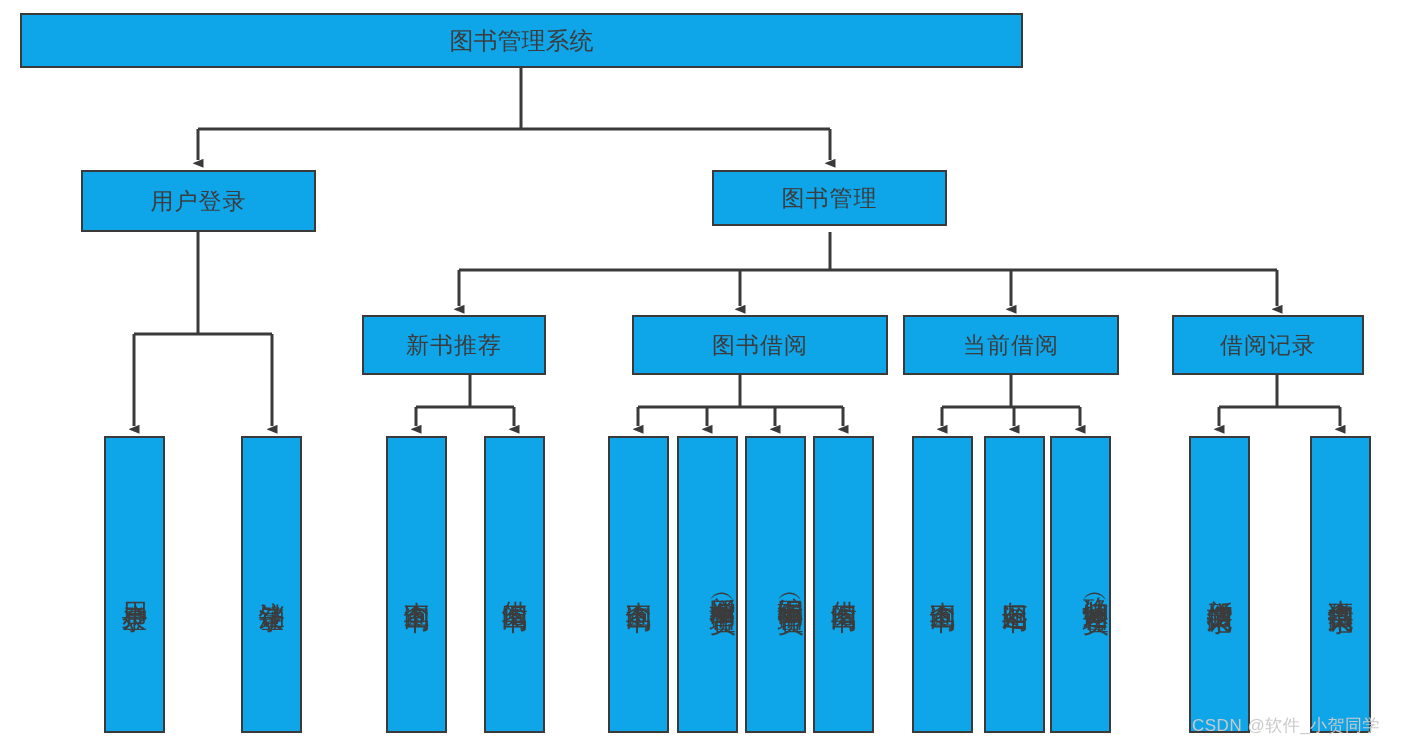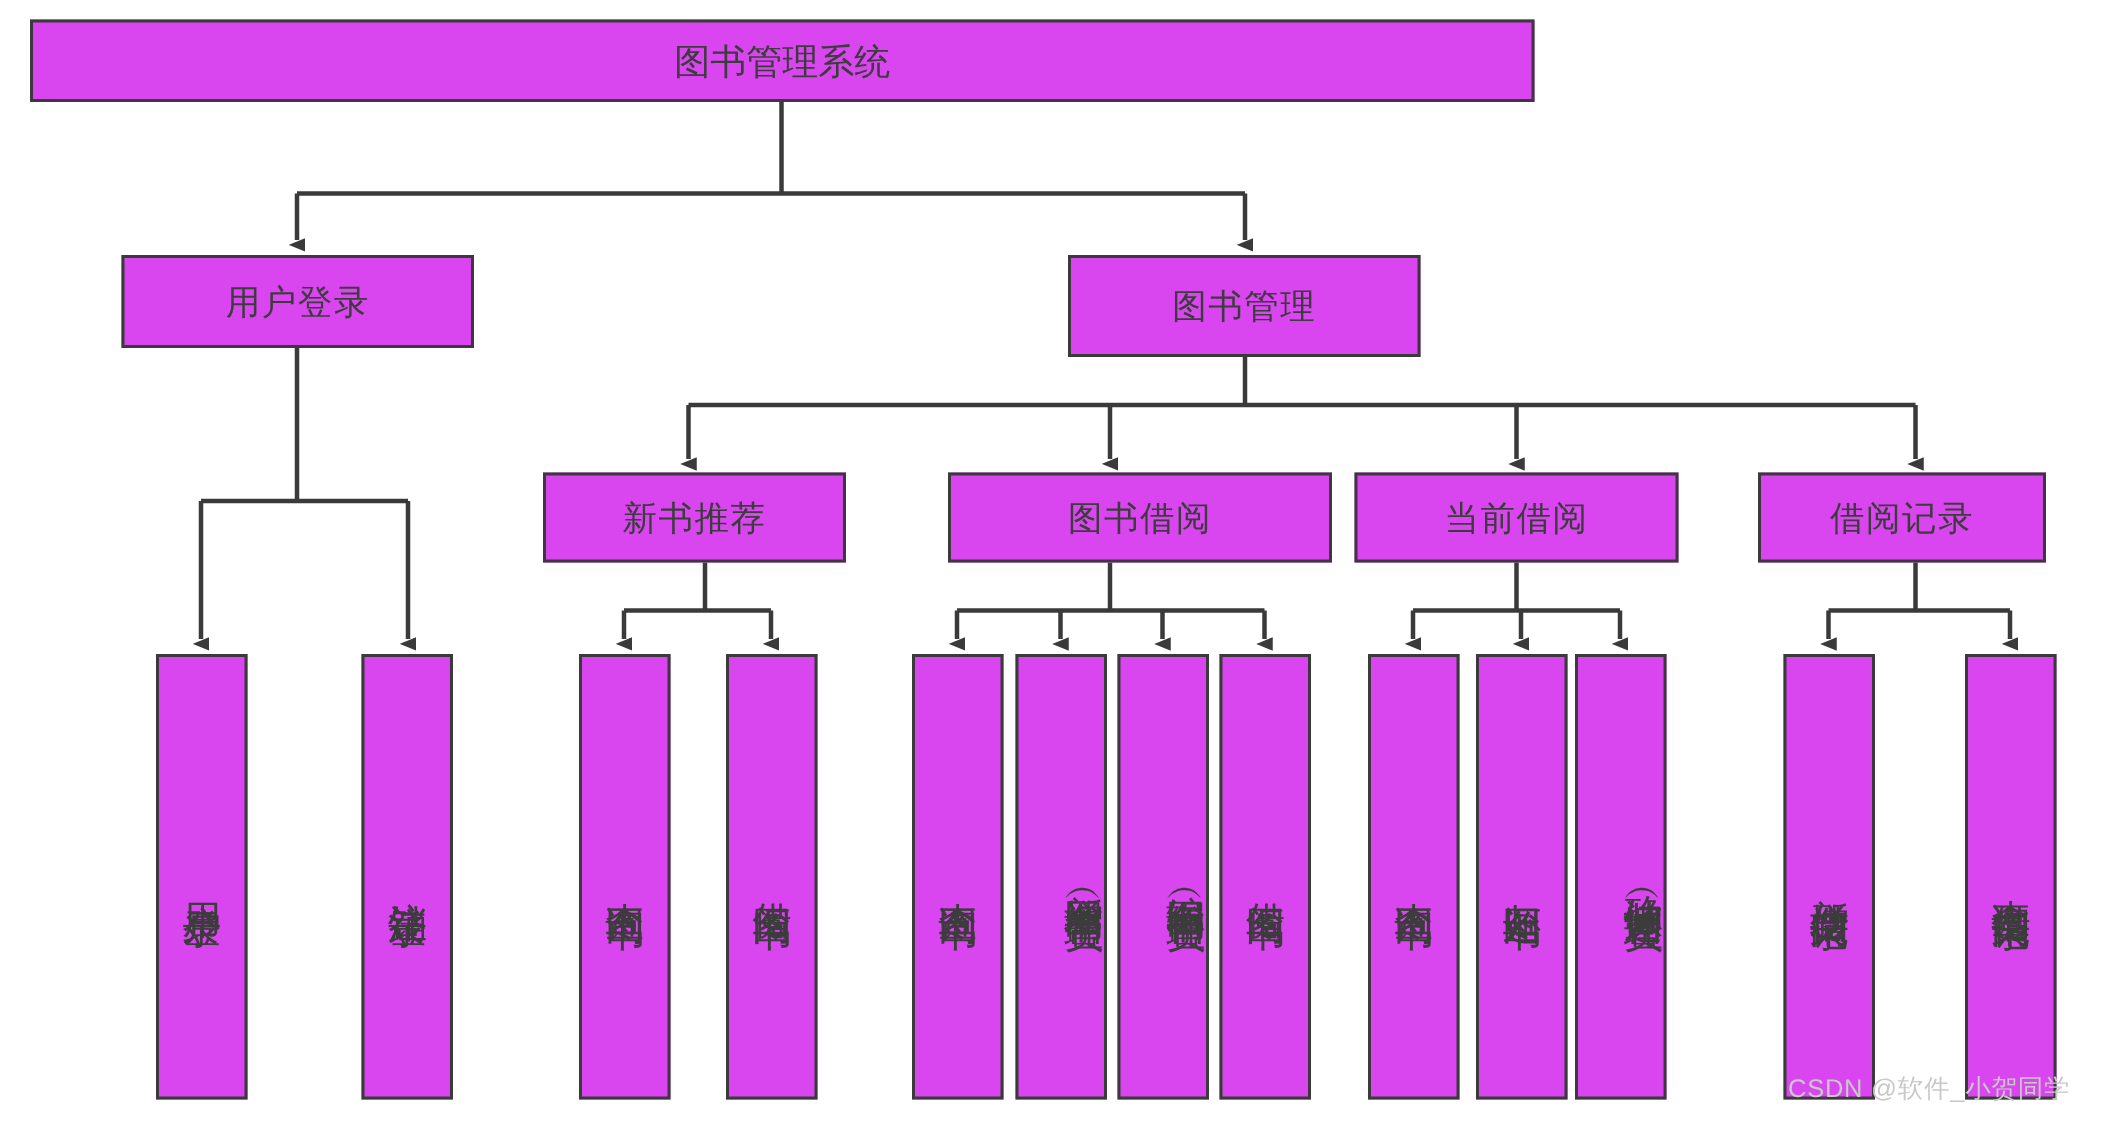--- a/index.html
+++ b/index.html
@@ -3,21 +3,21 @@
 <meta charset="utf-8">
 <style>
   html,body{margin:0;padding:0;background:#ffffff;}
   body{
     width:1405px;height:747px;
     font-family:"Liberation Sans","DejaVu Sans",sans-serif;
     overflow:hidden;position:relative;
   }
   #diagram{position:absolute;left:0;top:0;width:1405px;height:747px;}
 
-  .node{position:absolute;box-sizing:border-box;background:#d946ef;
+  .node{position:absolute;box-sizing:border-box;background:#0ea5e9;
         border:2.5px solid #3a3a3a;display:flex;align-items:center;
         justify-content:center;color:#3c3c3c;}
   .node.h{font-size:23px;line-height:1;letter-spacing:1px;}
   .node.root{font-size:24px;}
 
   
   .node.v{writing-mode:vertical-rl;text-orientation:upright;
           font-size:26px;line-height:1.05;letter-spacing:2px;
           padding:8px 0;align-items:flex-start;justify-content:center;}
   .node.v.mid{align-items:center;}
@@ -79,25 +79,25 @@
   </g>
 </svg>
 
 <div class="node root" style="left:20px;top:13px;width:1003px;height:55px;">
   <span>图书管理系统</span>
 </div>
 
 <div class="node h" style="left:81px;top:170px;width:235px;height:62px;">
   <span>用户登录</span>
 </div>
-<div class="node h" style="left:712px;top:170px;width:235px;height:68px;">
+<div class="node h" style="left:712px;top:170px;width:235px;height:56px;">
   <span>图书管理</span>
 </div>
 
-<div class="node h" style="left:362px;top:315px;width:202px;height:60px;">
+<div class="node h" style="left:362px;top:315px;width:184px;height:60px;">
   <span>新书推荐</span>
 </div>
 <div class="node h" style="left:632px;top:315px;width:256px;height:60px;">
   <span>图书借阅</span>
 </div>
 <div class="node h" style="left:903px;top:315px;width:216px;height:60px;">
   <span>当前借阅</span>
 </div>
 <div class="node h" style="left:1172px;top:315px;width:192px;height:60px;">
   <span>借阅记录</span>

